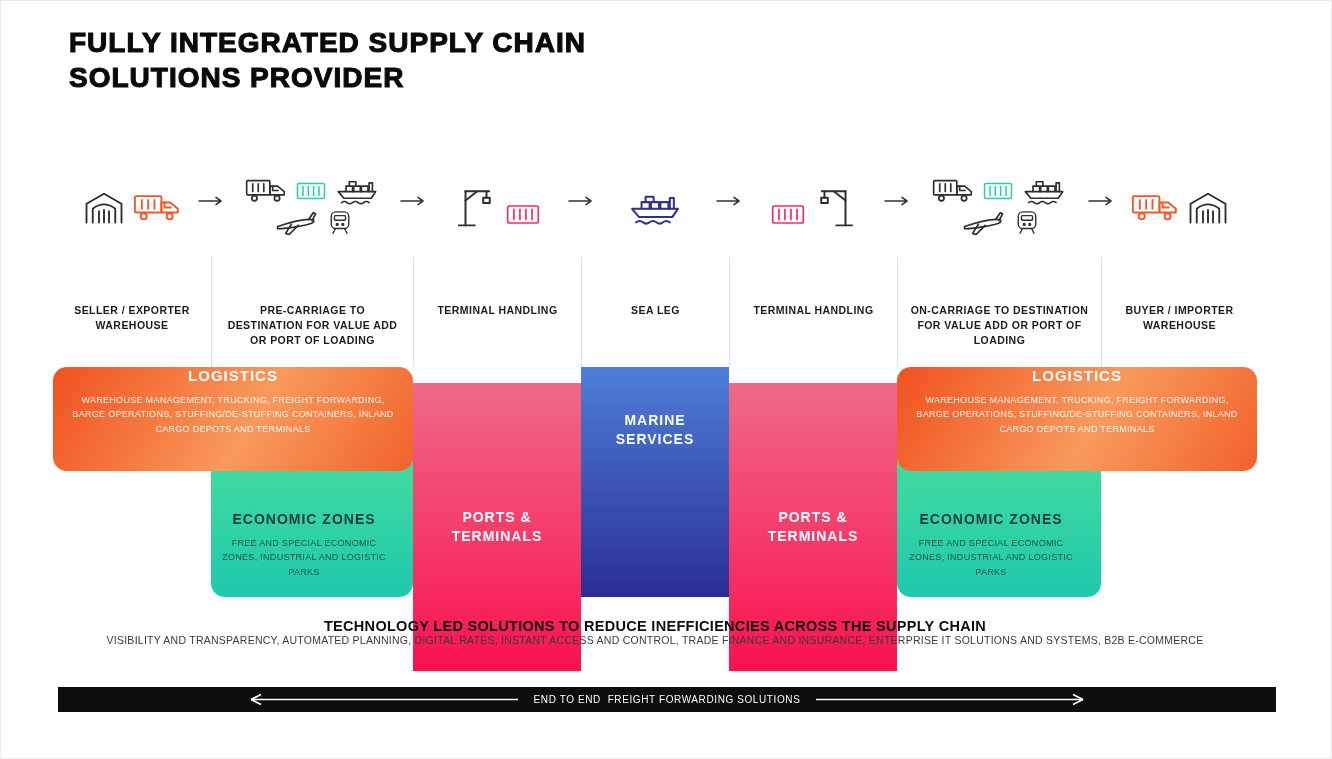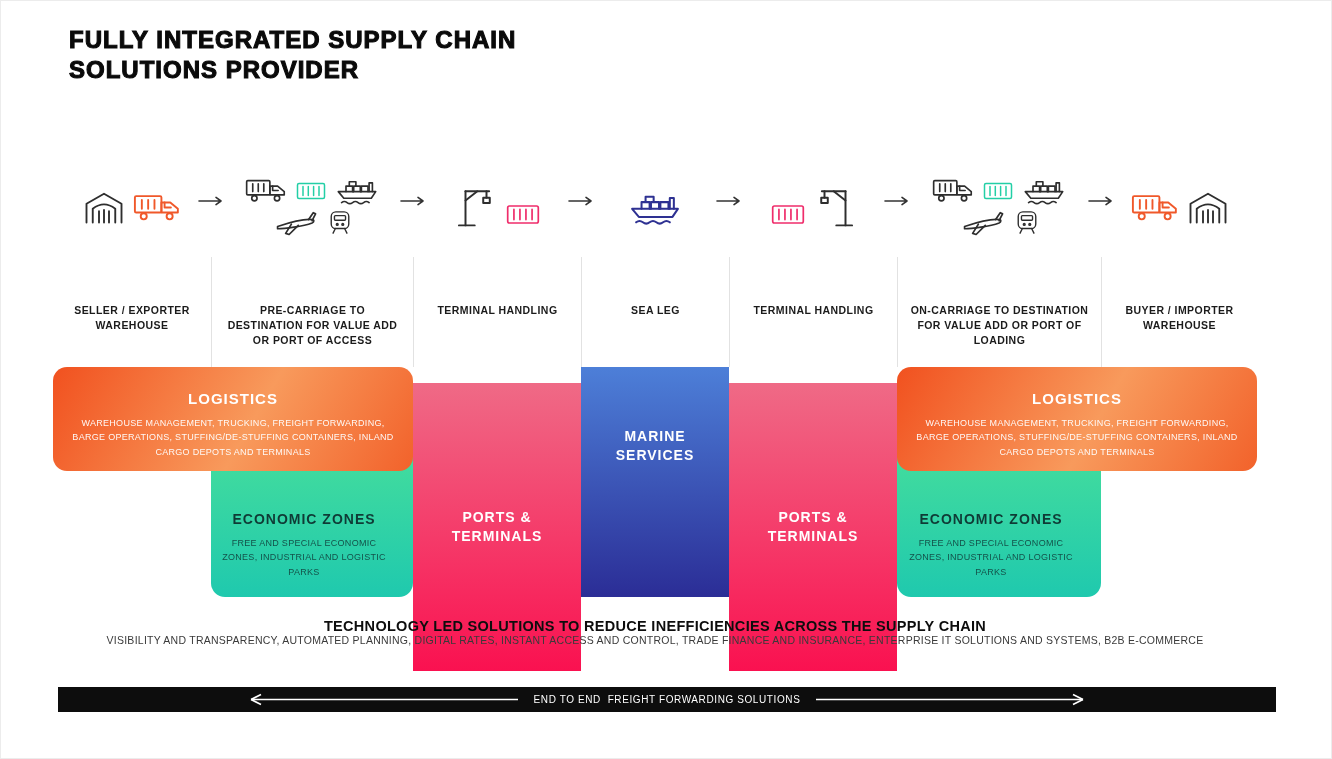--- a/index.html
+++ b/index.html
@@ -2,21 +2,21 @@
 <html><head>
 <meta charset="utf-8">
 <style>
   html,body{margin:0;padding:0;background:#fff;}
   .page{position:relative;width:1332px;height:759px;background:#ffffff;overflow:hidden;
         font-family:"Liberation Sans", sans-serif;border:1px solid #ececec;box-sizing:border-box;}
   .content{position:absolute;left:52px;top:0;width:1204px;height:759px;}
 
   
   .section-title{position:absolute;left:16px;top:24px;color:#0a0a0a;font-weight:bold;
-                 font-size:24px;line-height:1.26;letter-spacing:1px;
+                 font-size:28px;line-height:1.26;letter-spacing:1px;
                  -webkit-text-stroke:1.1px #0a0a0a;}
 
   
   .cols{display:grid;grid-template-columns:158px 202px 168px 148px 168px 204px 156px;}
 
   .icons-row{position:absolute;left:0;top:156px;width:1204px;height:100px;}
   .icons-row .cell{display:flex;align-items:center;justify-content:center;height:100px;}
   .crow{display:flex;align-items:center;justify-content:center;gap:9px;}
   .cluster{display:flex;flex-direction:column;align-items:center;gap:3px;}
   .ic{fill:none;stroke:currentColor;stroke-width:1.5;stroke-linecap:round;stroke-linejoin:round;display:block;}
@@ -30,33 +30,33 @@
   .labels-row{position:absolute;left:0;top:256px;width:1204px;height:110px;}
   .labels-row .cell{border-left:1px solid #e2e2e2;box-sizing:border-box;height:110px;
                     padding:46px 12px 2px 12px;text-align:center;
                     font-size:10.5px;font-weight:bold;letter-spacing:.45px;line-height:1.45;color:#1b1b1b;}
   .labels-row .cell:first-child{border-left:none;}
 
   
   .blocks{position:absolute;left:0;top:366px;width:1204px;height:230px;}
   .blk{position:absolute;box-sizing:border-box;text-align:center;}
   .blk-orange{background:linear-gradient(120deg,#f1511f 0%,#f89a5c 55%,#f2622b 100%);
-              height:104px;width:360px;top:0;border-radius:14px;z-index:2;padding-top:23px;}
+              height:104px;width:360px;top:0;border-radius:14px;z-index:2;}
   .blk-orange-left{left:0;}
   .blk-orange-right{left:844px;}
   .blk-teal{background:linear-gradient(180deg,#4ae09a 0%,#1fc9ae 100%);top:58px;height:172px;
             border-radius:14px;z-index:1;padding:86px 16px 0 0;}
   .blk-teal-left{left:158px;width:202px;}
   .blk-teal-right{left:844px;width:204px;}
   .blk-pink{background:linear-gradient(180deg,#ef6a86 0%,#fa1150 100%);top:16px;height:288px;width:168px;
             display:flex;align-items:center;justify-content:center;text-align:center;}
   .blk-pink-left{left:360px;}
   .blk-pink-right{left:676px;}
   .blk-blue{background:linear-gradient(180deg,#4d7fd8 0%,#2b2d96 100%);left:528px;top:0;height:230px;width:148px;
-            padding-top:60px;}
+            padding-top:44px;}
   .blk-title{font-size:15px;font-weight:bold;letter-spacing:1px;color:#ffffff;}
   .blk-title.dark{color:#0f3b36;font-size:14px;}
   .blk-title.narrow{width:116px;margin:0 auto;line-height:1.35;font-size:14px;}
   .blk-desc{font-size:9px;line-height:1.6;letter-spacing:.3px;color:rgba(255,255,255,.95);
             max-width:332px;margin:9px auto 0 auto;}
   .blk-desc.dark{color:#14524a;max-width:178px;}
   .blk-desc.narrow{max-width:112px;color:rgba(255,255,255,.92);}
 
   
   .tech{position:absolute;left:0;top:617px;width:1204px;text-align:center;}
@@ -254,21 +254,21 @@
         </span>
       <span class="flow-arrow" style="left:1048px">
           <svg width="26" height="10">
             <use href="#sym-flow-arrow"></use>
           </svg>
         </span>
     </div>
 
     <div class="labels-row cols">
       <div class="cell">SELLER / EXPORTER WAREHOUSE</div>
-      <div class="cell">PRE-CARRIAGE TO DESTINATION FOR VALUE ADD OR PORT OF ACCESS</div>
+      <div class="cell">PRE-CARRIAGE TO DESTINATION FOR VALUE ADD OR PORT OF LOADING</div>
       <div class="cell">TERMINAL HANDLING</div>
       <div class="cell">SEA LEG</div>
       <div class="cell">TERMINAL HANDLING</div>
       <div class="cell">ON-CARRIAGE TO DESTINATION FOR VALUE ADD OR PORT OF LOADING</div>
       <div class="cell">BUYER / IMPORTER WAREHOUSE</div>
     </div>
 
     <div class="blocks">
       <div class="blk blk-teal blk-teal-left">
         <div class="blk-title dark">ECONOMIC ZONES</div>

